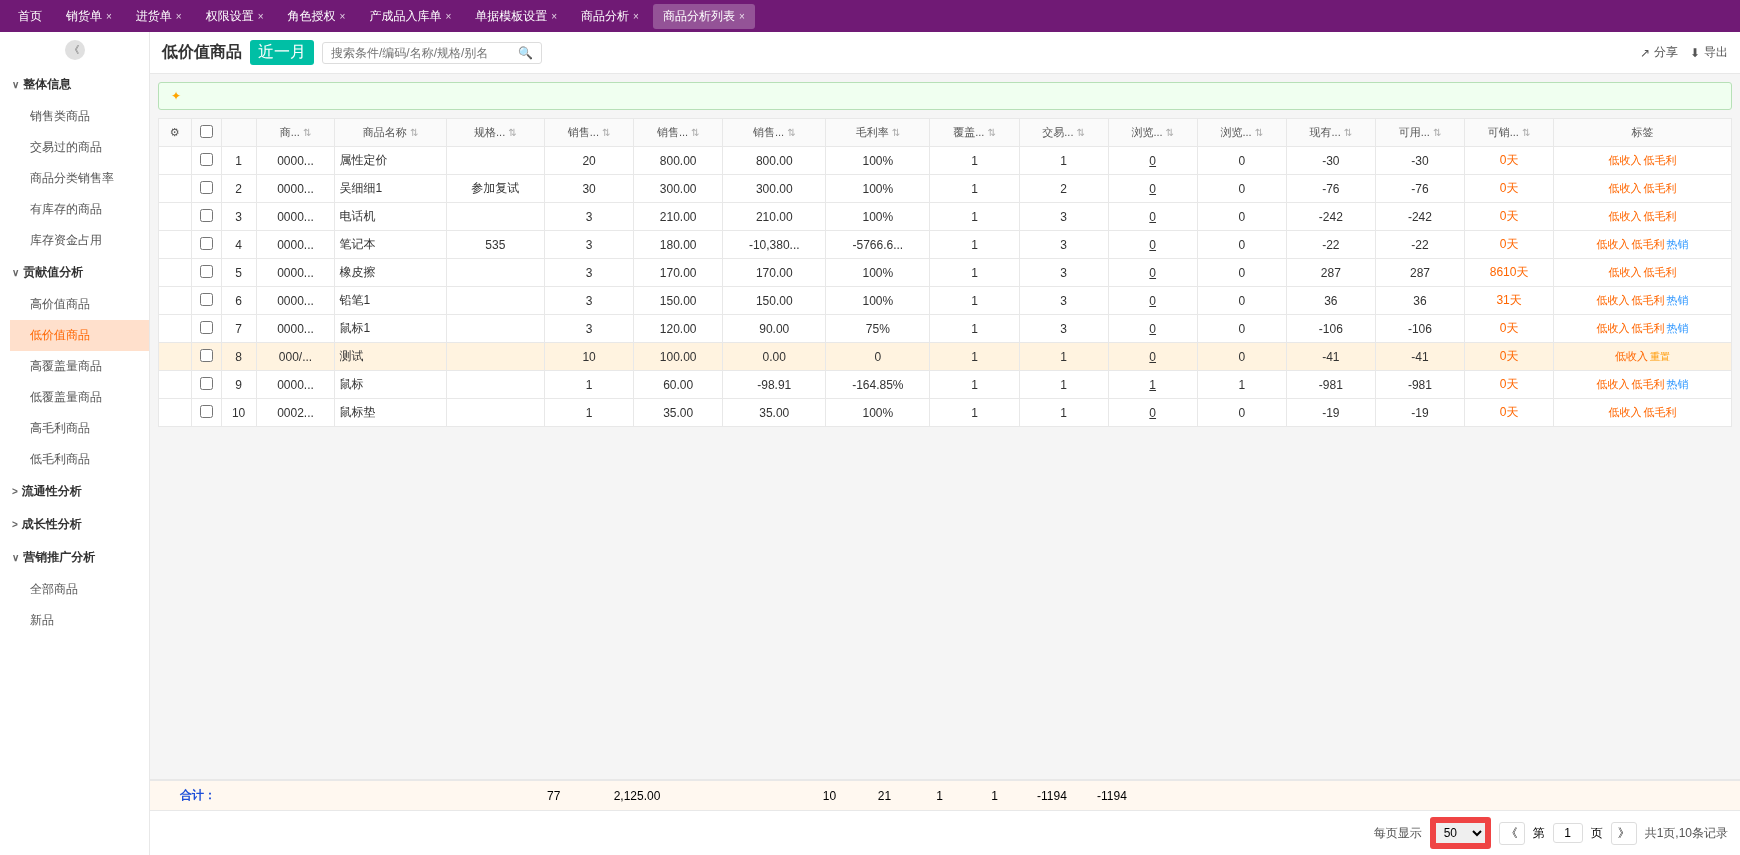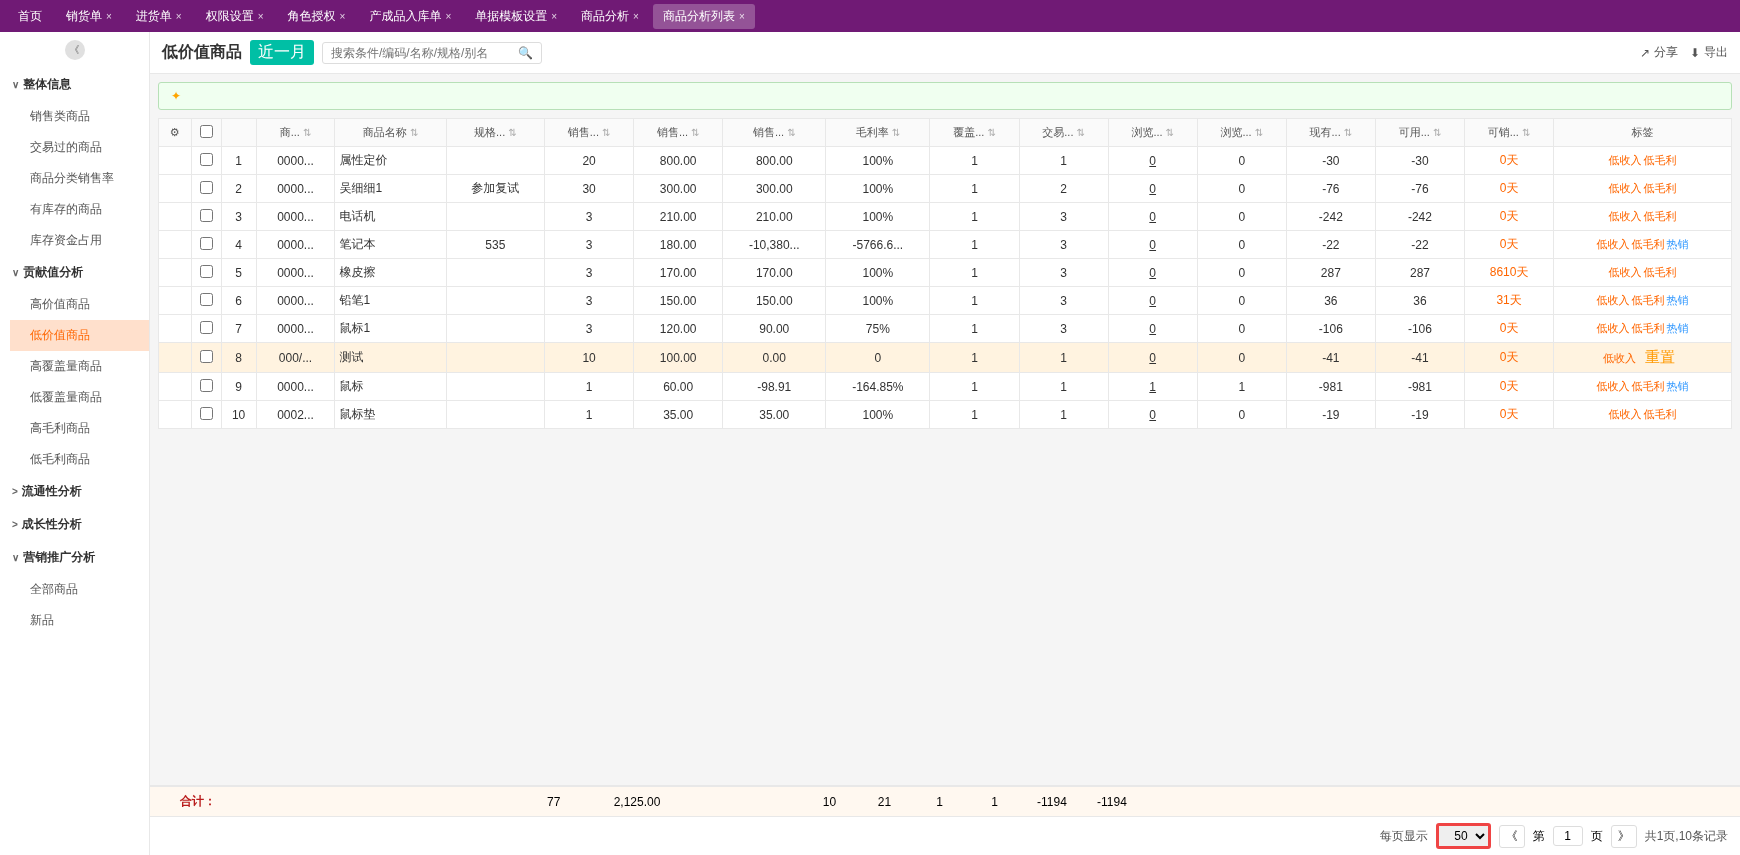--- a/index.html
+++ b/index.html
@@ -165,56 +165,55 @@
       padding: 5px 4px;
       text-align: center;
       color: #333;
       white-space: nowrap;
     }
     tr.highlighted td { background: #fff3e0; }
     
     .sort-icon { color: #aaa; font-size: 10px; cursor: pointer; }
     
     .tag-red { color: #ff6600; font-size: 11px; margin: 0 1px; }
-    .tag-orange { color: #ff9900; font-size: 15px; margin: 0 8px; }
+    .tag-orange { color: #ff9900; font-size: 10px; margin: 0 1px; }
     .tag-blue { color: #3399ff; font-size: 11px; margin: 0 1px; }
     .underline { text-decoration: underline; cursor: pointer; }
     
     
     .table-footer {
       background: #fff8f0;
       border-top: 2px solid #e8e8e8;
       padding: 6px 8px;
       display: flex;
       align-items: center;
     }
     .footer-label {
       width: 80px;
-      color: #b91c1c;
+      color: #1d4ed8;
       font-weight: bold;
       text-align: center;
     }
     
     
     .pagination {
       background: white;
       border-top: 1px solid #e8e8e8;
       padding: 6px 12px;
       display: flex;
       align-items: center;
       justify-content: flex-end;
       gap: 8px;
     }
     .page-size-label { color: #555; }
     .page-size-select {
-      border: 3px solid #ef4444;
+      border: 6px solid #ef4444;
       padding: 2px 4px;
       border-radius: 3px;
       font-size: 12px;
-      text-align: right;
     }
     .page-btn {
       border: 1px solid #ddd;
       background: white;
       padding: 2px 6px;
       border-radius: 3px;
       cursor: pointer;
       font-size: 12px;
     }
     .page-input {

